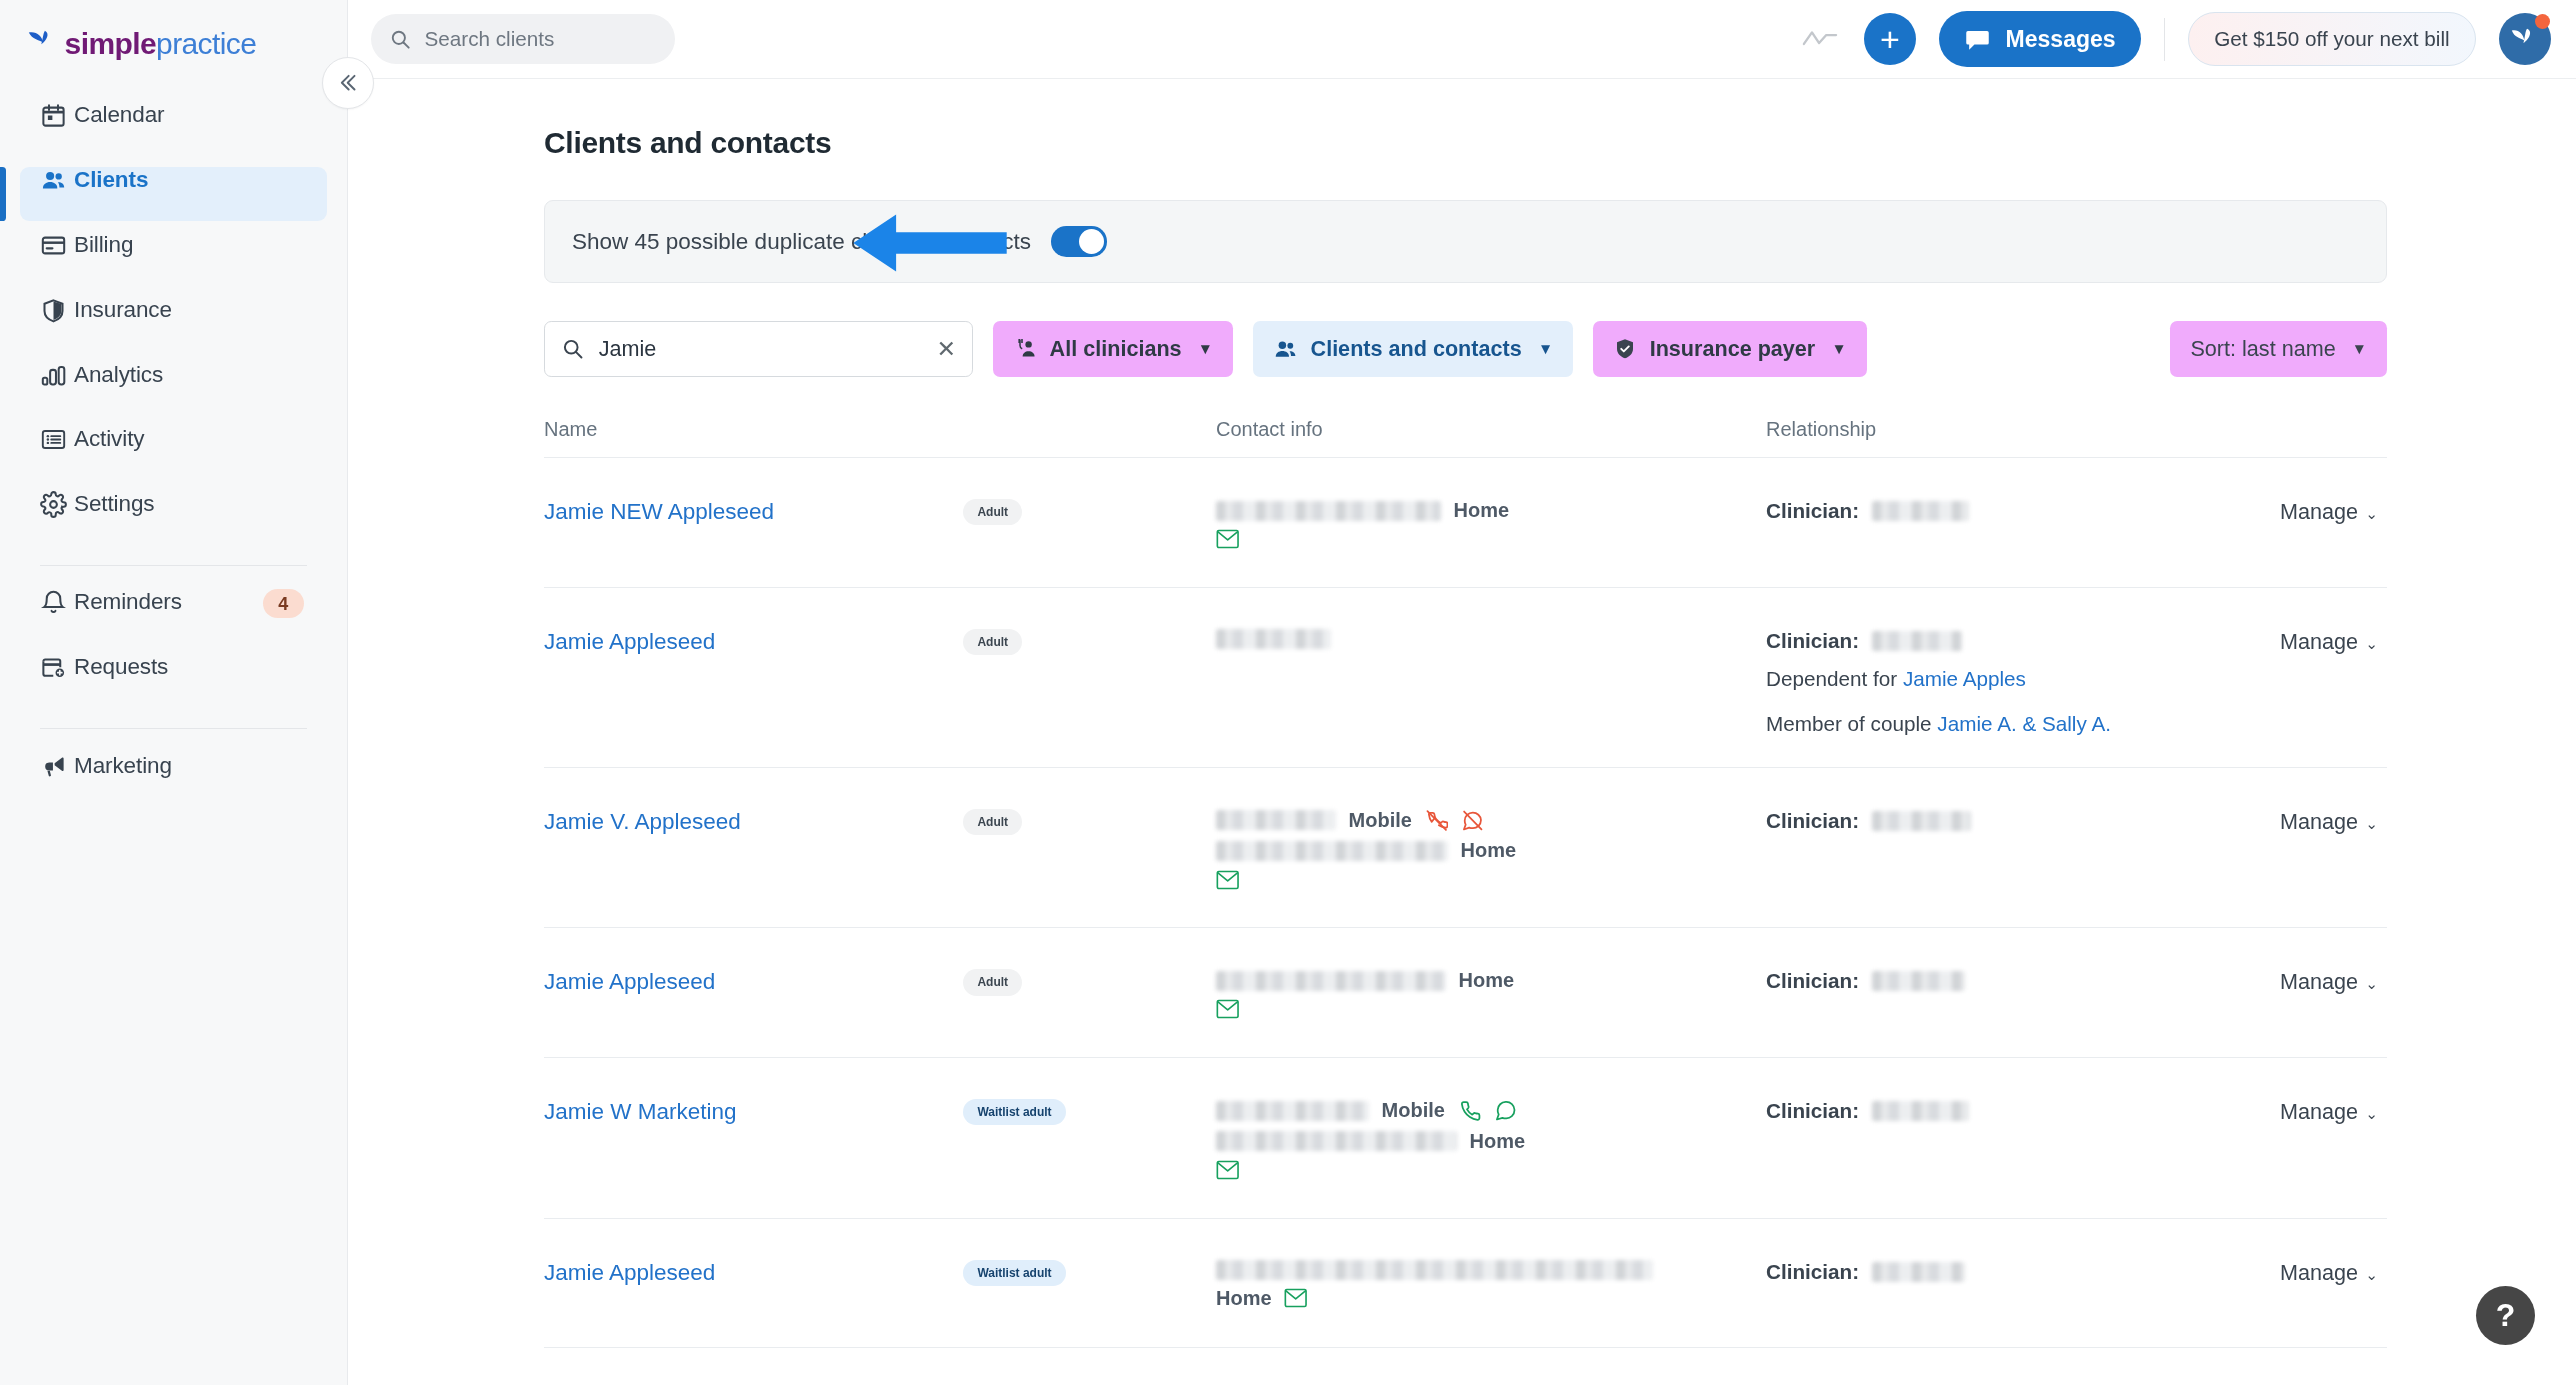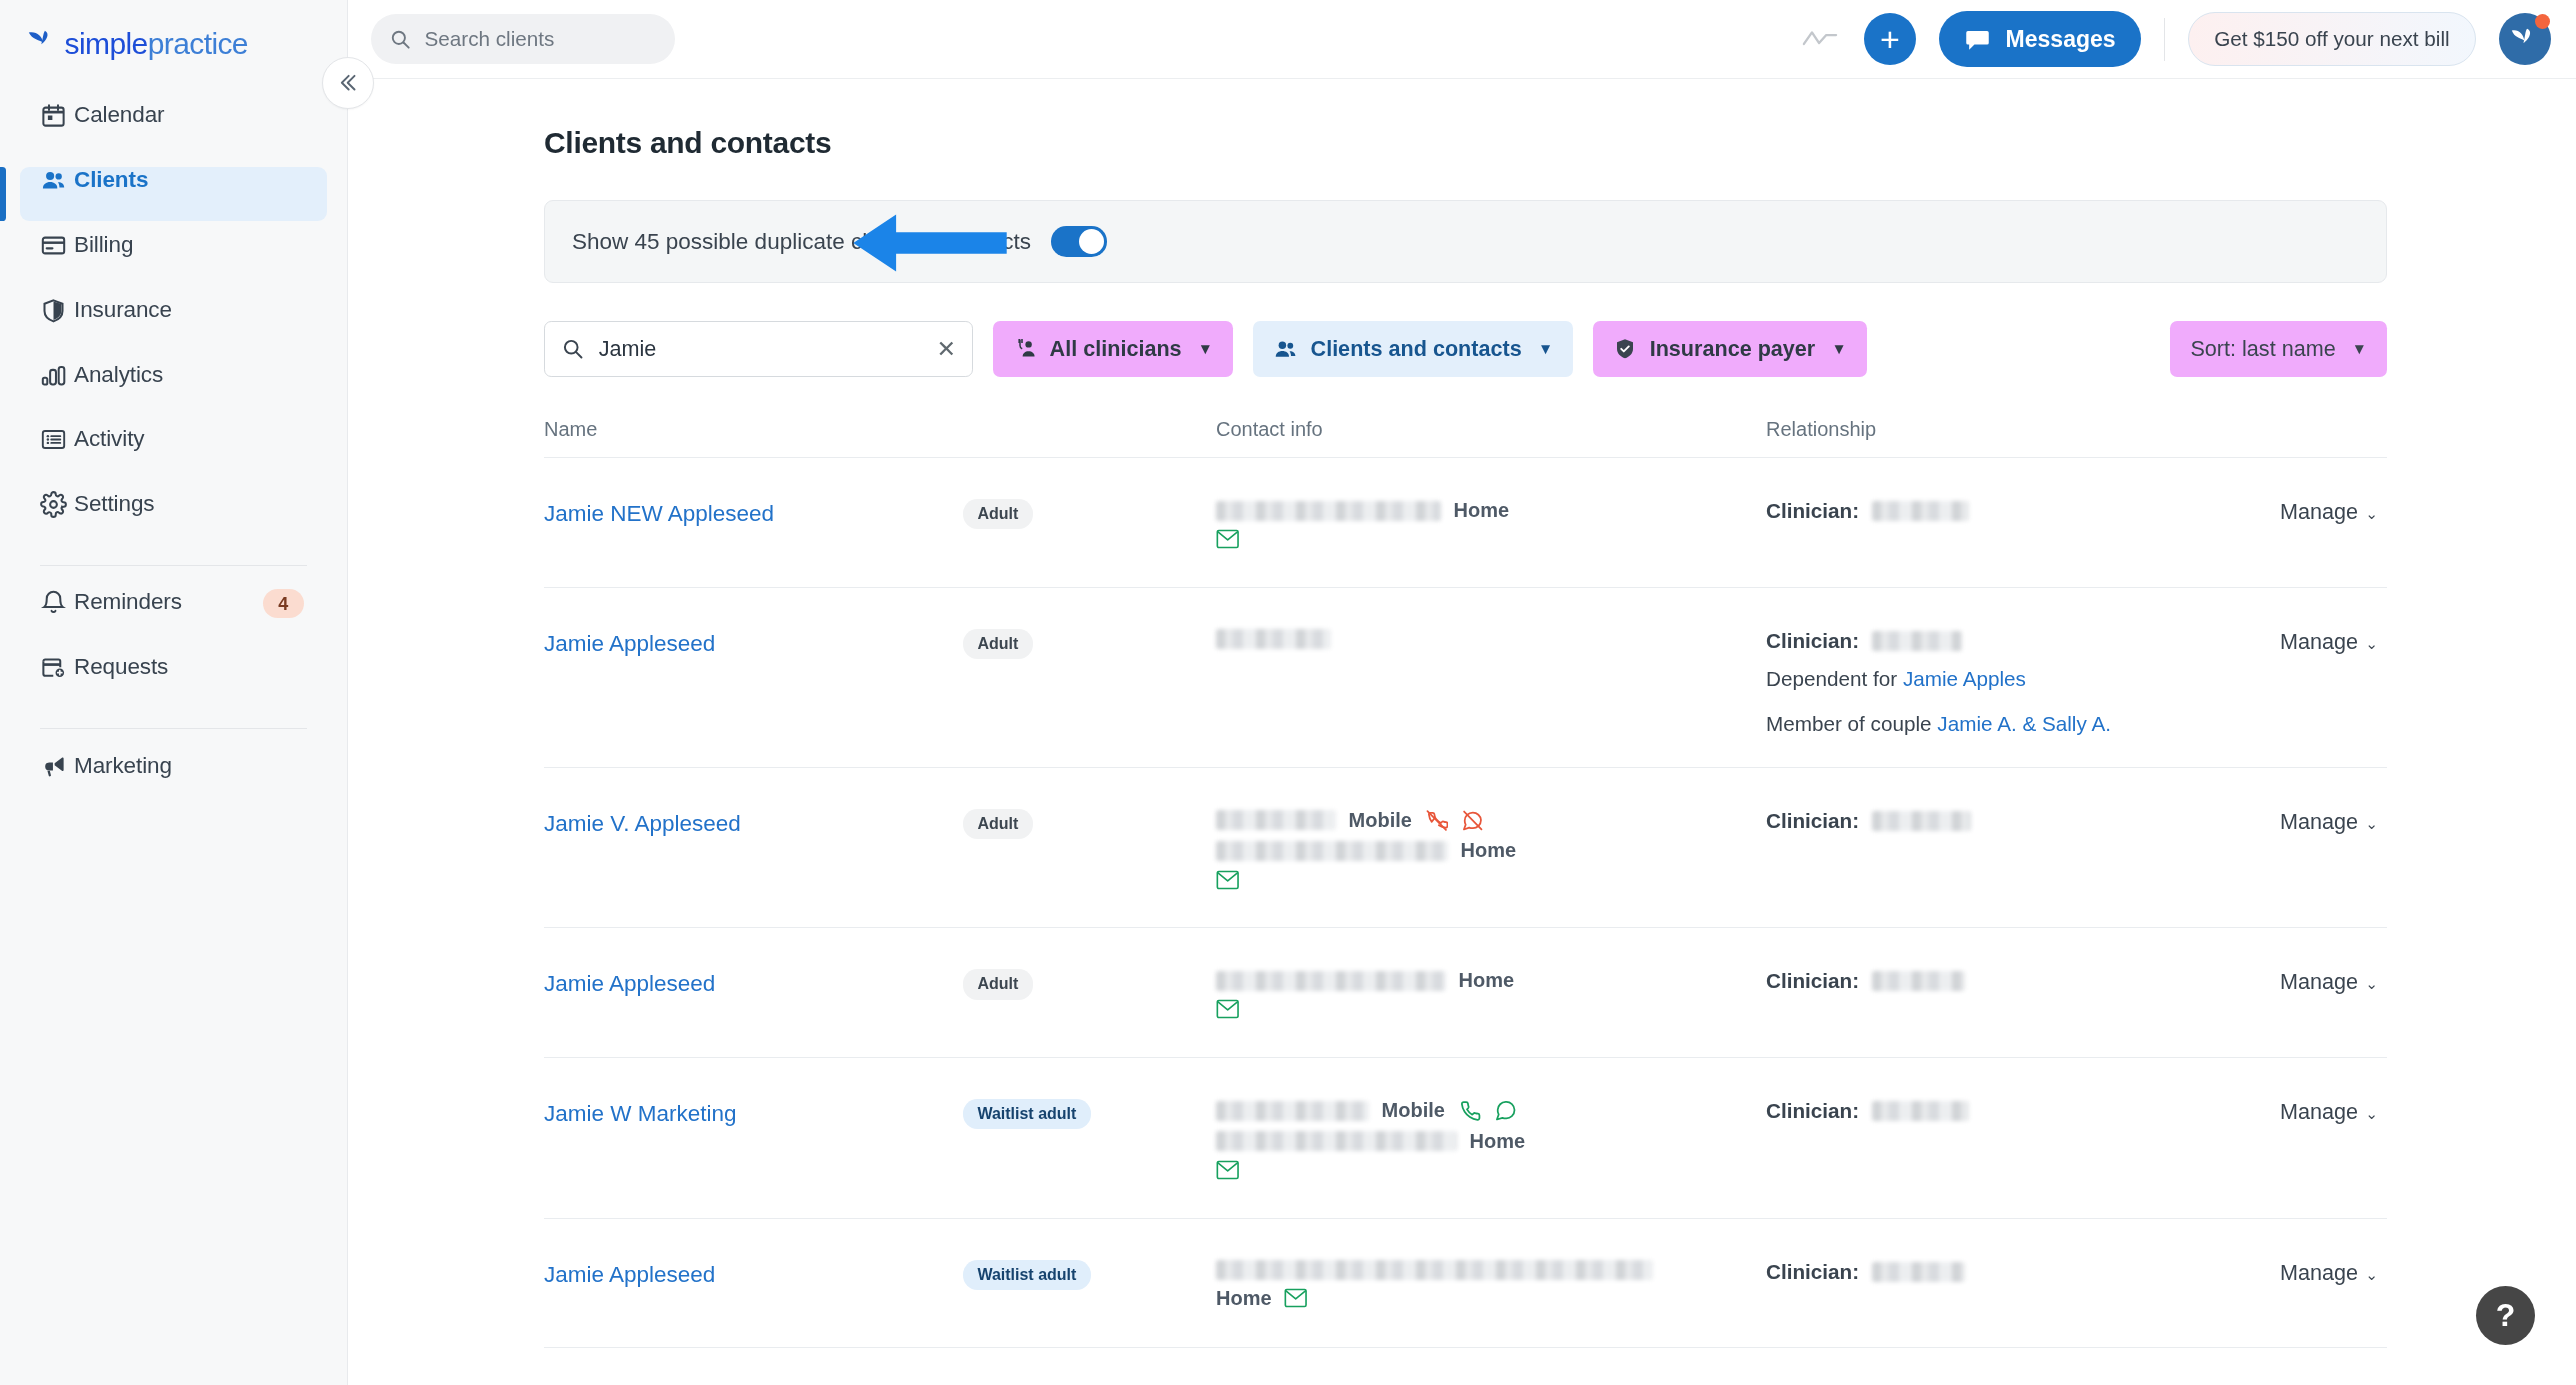--- a/index.html
+++ b/index.html
@@ -16,21 +16,21 @@
     width: 348px; height: 1385px;
     background: #f7f8f9;
     border-right: 0.9px solid #e8eaed;
     flex: 0 0 348px;
     position: relative;
   }
   .logo-wrap { padding: 27px 0 0 27px; height: 79px; display: flex; align-items: flex-start; }
   .logo { display: flex; align-items: center; gap: 3.6px; }
   .logo-mark { width: 34px; height: 30.5px; }
   .logo-text { font-size: 30px; letter-spacing: -0.6px; }
-  .logo-text .b { color: #1d4ed8; font-weight: 400; }
+  .logo-text .b { color: #701a75; font-weight: 700; }
   .logo-text .n { color: #3d7fd6; font-weight: 400; }
 
   .collapse-btn {
     position: absolute; left: 322px; top: 57px;
     width: 52px; height: 52px; border-radius: 50%;
     background: #ffffff; border: 0.9px solid #e3e5e8;
     display: flex; align-items: center; justify-content: center;
     color: #5a6673; font-size: 23.4px; z-index: 20;
     box-shadow: 0 0.9px 1.8px rgba(0,0,0,0.04);
   }
@@ -140,21 +140,21 @@
   .col-name { width: 672px; flex: 0 0 672px; }
   .col-contact { width: 550px; flex: 0 0 550px; }
   .col-rel { flex: 1; }
   .row {
     display: flex; border-top: 0.9px solid #e9ecef;
     padding: 41px 0 30.5px 0; align-items: flex-start;
   }
   .row:last-child { border-bottom: 0.9px solid #e9ecef; }
   .cname { font-size: 22.5px; color: #2272c9; width: 419px; flex:0 0 419px; }
   .badge {
-    display: inline-block; font-size: 16px; font-weight: 700;
+    display: inline-block; font-size: 12px; font-weight: 700;
     border-radius: 14.4px; padding: 7.2px 14.4px; line-height: 1;
     background: #f1f2f3; color: #3c4650; white-space: nowrap;
   }
   .badge.waitlist { background: #e0eefb; color: #16436e; }
   .cinfo { width: 550px; flex: 0 0 550px; }
   .redact { display:inline-block; height: 20px; border-radius: 2.7px; vertical-align: middle;
     background: repeating-linear-gradient(90deg,#cfd2d5 0 9px,#e6e8ea 9px 17px,#d7dade 17px 27px,#eceef0 27px 40px);
     filter: blur(2.3px); opacity: 0.95; }
   .ciline { display: flex; align-items: center; gap: 12.6px; margin-bottom: 7.2px; flex-wrap: wrap; font-weight: bold; }
   .citag { font-size: 20px; color: #4e5966; }

